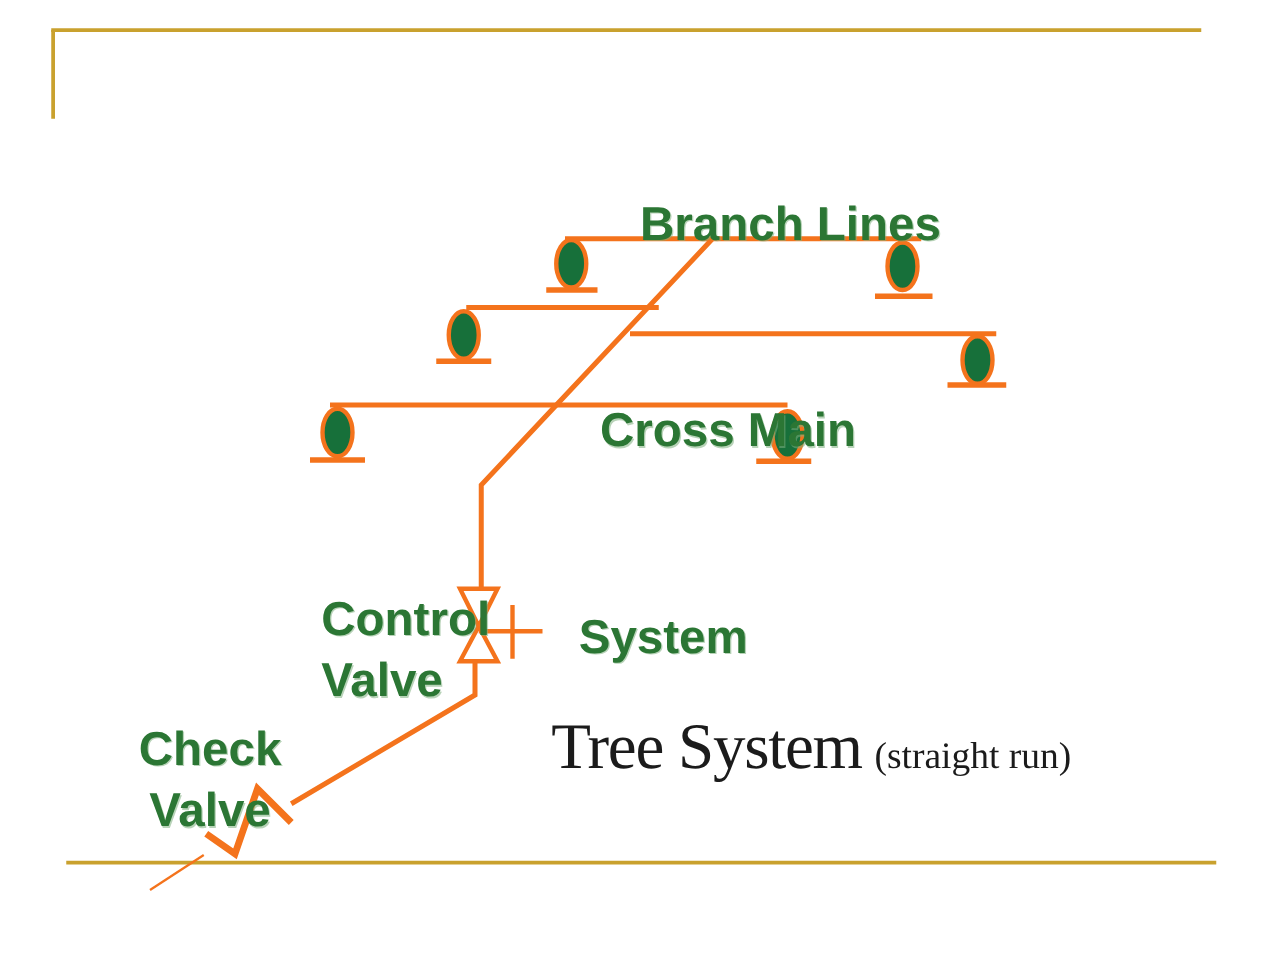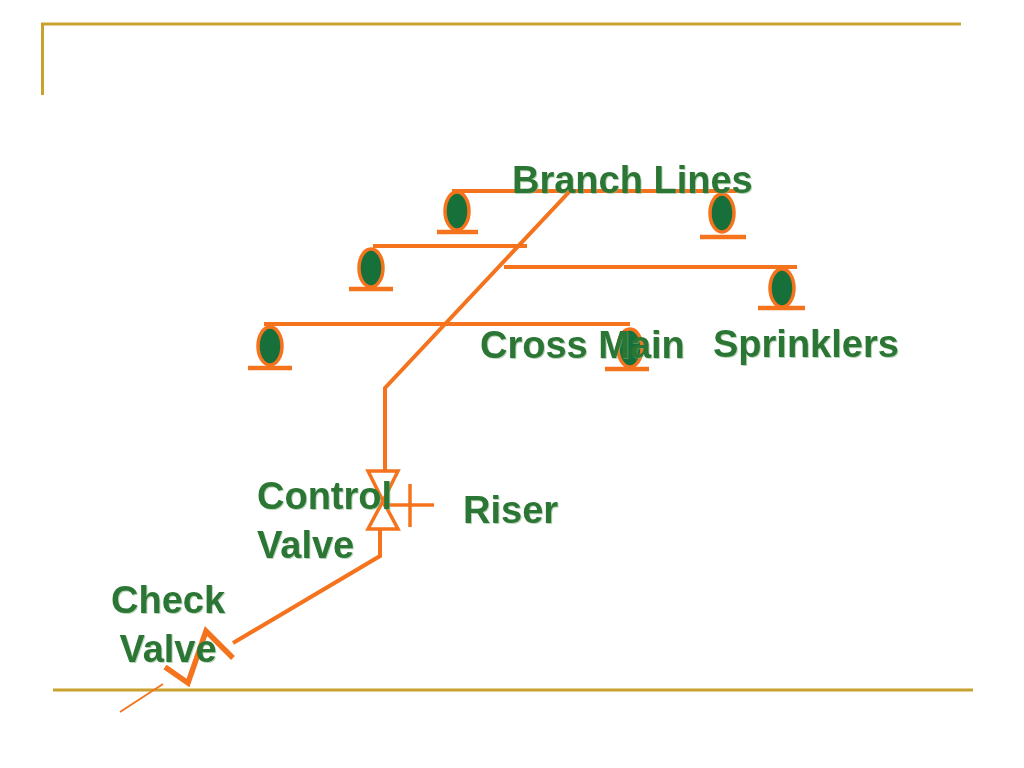--- a/index.html
+++ b/index.html
@@ -88,26 +88,28 @@
       <ellipse class="sprinkler-ellipse" cx="270" cy="346" rx="12" ry="19"></ellipse>
       <line class="sprinkler-base" x1="248" y1="368" x2="292" y2="368"></line>
     </g>
     <g>
       <ellipse class="sprinkler-ellipse" cx="630" cy="348" rx="12" ry="19"></ellipse>
       <line class="sprinkler-base" x1="605" y1="369" x2="649" y2="369"></line>
     </g>
   </svg>
 
   <div class="g-label" style="left:512px;top:156px;">Branch Lines</div>
-  <div class="g-label" style="left:713px;top:320px;">Sprinklers</div>
   <div class="g-label" style="left:436px;top:321px;margin-left:44px;">Cross Main</div>
   <div class="g-label" style="left:257px;top:472px;">
     <span>Control</span>
     <span>Valve</span>
   </div>
-  <div class="g-label" style="left:463px;top:486px;">Riser</div>
+  <div class="g-label" style="left:463px;top:486px;">System</div>
   <div class="g-label" style="left:111px;top:576px;text-align:center;">
     <span>Check</span>
     <span>Valve</span>
   </div>
 
+  <div class="title">
+    <span class="title-main">Tree System</span><span class="title-suffix">(straight run)</span>
+  </div>
 
 </div>
 
 </body></html>

